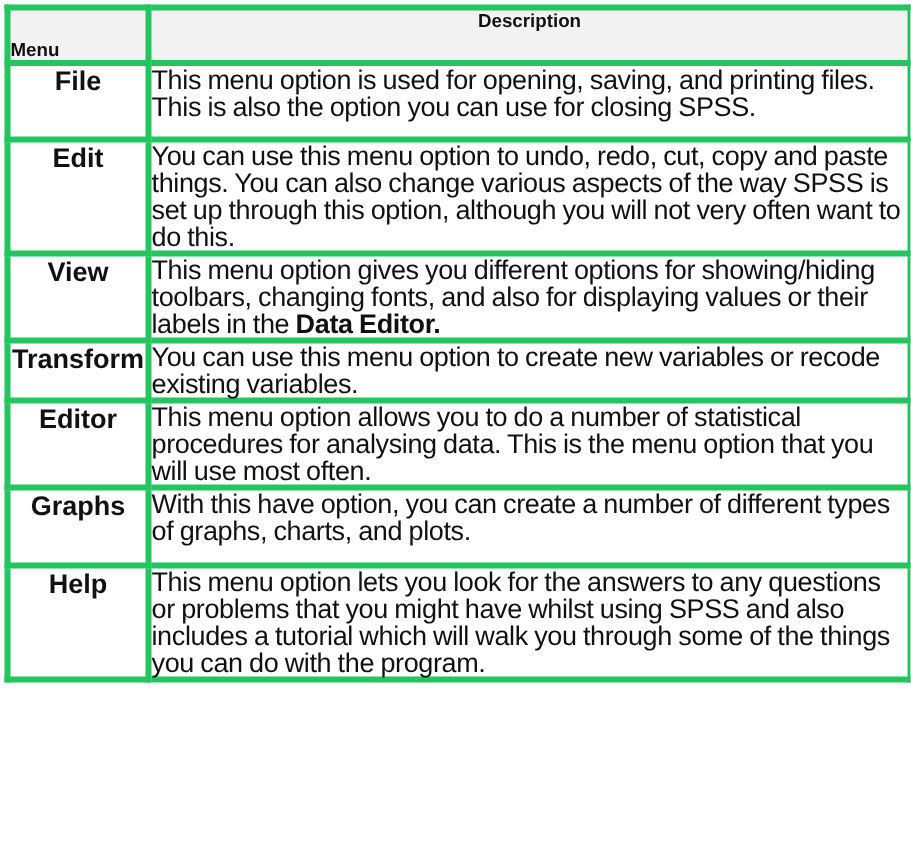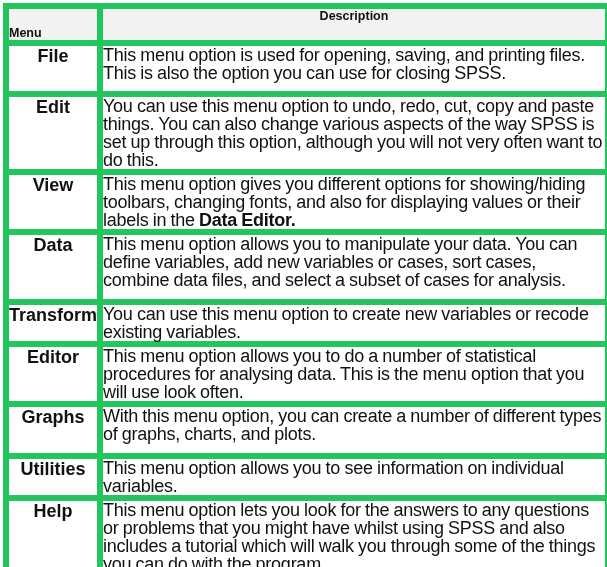--- a/index.html
+++ b/index.html
@@ -17,21 +17,21 @@
     }
     table.menu-table {
       position: absolute;
       left: 3px;
       top: 3px;
       border-collapse: collapse;
       table-layout: fixed;
       width: 602px;
     }
     table.menu-table td, table.menu-table th {
-      border: 6px solid #22c55e;
+      border: 4px solid #22c55e;
       padding: 0;
       box-sizing: border-box;
     }
     col.c-menu { width: 94px; }
     col.c-desc { width: 508px; }
 
     th.hdr {
       background: #f2f2f2;
       font-weight: bold;
       font-size: 12.5px;
@@ -84,38 +84,30 @@
       <td class="desc-cell"><span>This menu option is used for opening, saving, and printing files.  This is also the option you can use for closing SPSS.</span></td>
     </tr>
     <tr style="height:72px">
       <td class="menu-cell">Edit</td>
       <td class="desc-cell"><span>You can use this menu option to undo, redo, cut, copy and paste things.  You can also change various aspects of the way SPSS is set up through this option, although you will not very often want to do this.</span></td>
     </tr>
     <tr style="height:53px">
       <td class="menu-cell">View</td>
       <td class="desc-cell"><span>This menu option gives you different options for showing/hiding toolbars, changing fonts, and also for displaying values or their labels in the </span><span class="bold">Data Editor.</span></td>
     </tr>
-    <tr style="height:70px">
-      <td class="menu-cell">Data</td>
-      <td class="desc-cell"><span>This menu option allows you to manipulate your data.  You can define variables, add new variables or cases, sort cases, combine data files, and select a subset of cases for analysis.</span></td>
-    </tr>
     <tr style="height:34px">
       <td class="menu-cell">Transform</td>
       <td class="desc-cell"><span>You can use this menu option to create new variables or recode existing variables.</span></td>
     </tr>
     <tr style="height:54px">
       <td class="menu-cell">Editor</td>
-      <td class="desc-cell"><span>This menu option allows you to do a number of statistical procedures for analysing data.  This is the menu option that you will use look often.</span></td>
+      <td class="desc-cell"><span>This menu option allows you to do a number of statistical procedures for analysing data.  This is the menu option that you will use most often.</span></td>
     </tr>
     <tr style="height:52px">
       <td class="menu-cell">Graphs</td>
-      <td class="desc-cell"><span>With this menu option, you can create a number of different types of graphs, charts, and plots.</span></td>
-    </tr>
-    <tr style="height:33px">
-      <td class="menu-cell">Utilities</td>
-      <td class="desc-cell"><span>This menu option allows you to see information on individual variables.</span></td>
+      <td class="desc-cell"><span>With this have option, you can create a number of different types of graphs, charts, and plots.</span></td>
     </tr>
     <tr style="height:72px">
       <td class="menu-cell">Help</td>
       <td class="desc-cell"><span>This menu option lets you look for the answers to any questions or problems that you might have whilst using SPSS and also includes a tutorial which will walk you through some of the things you can do with the program.</span></td>
     </tr>
   </tbody>
 </table>
 
 </body></html>

